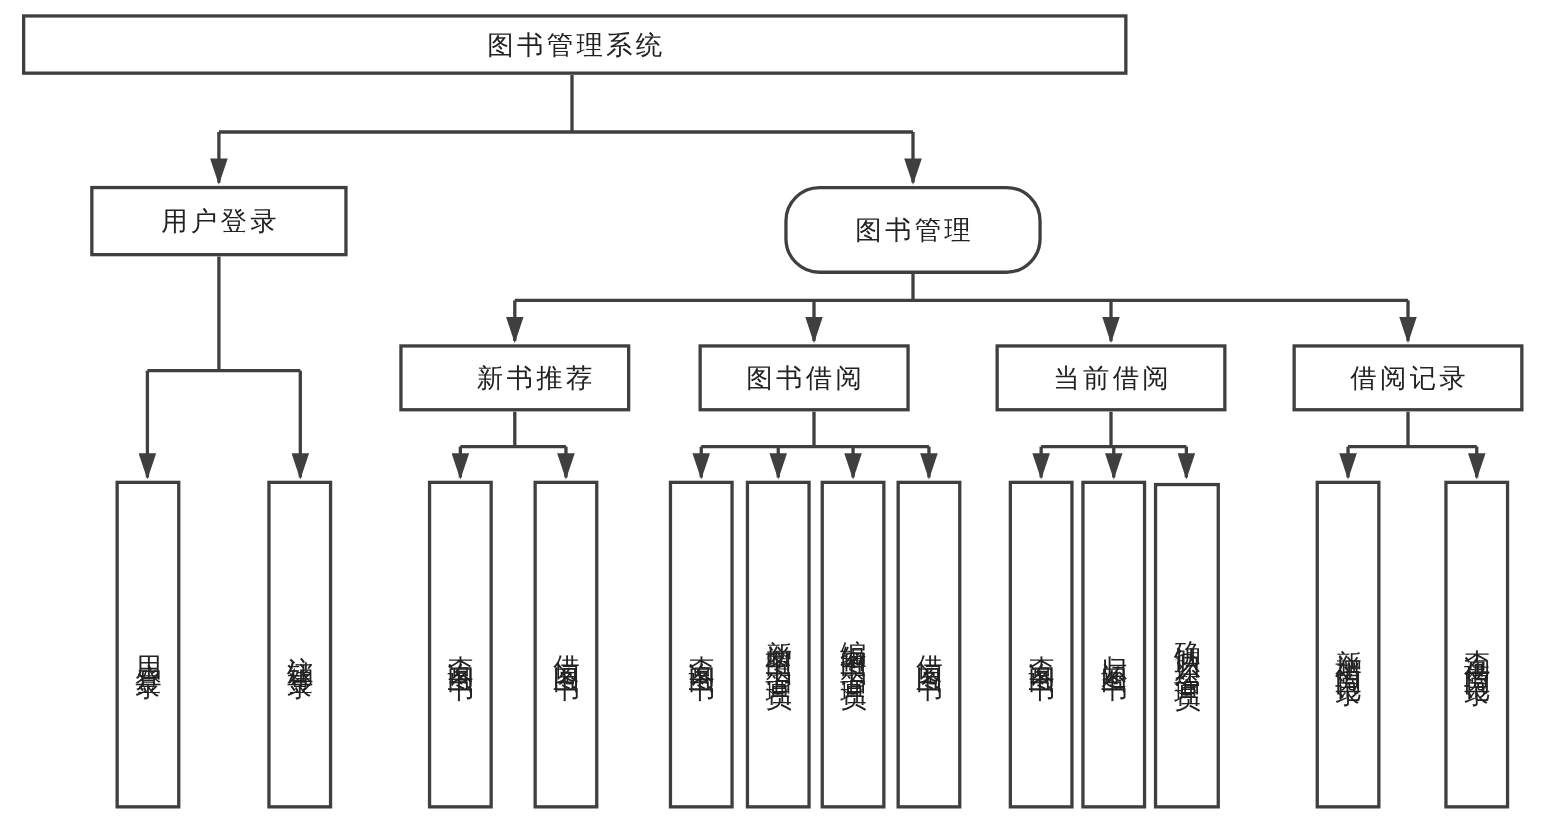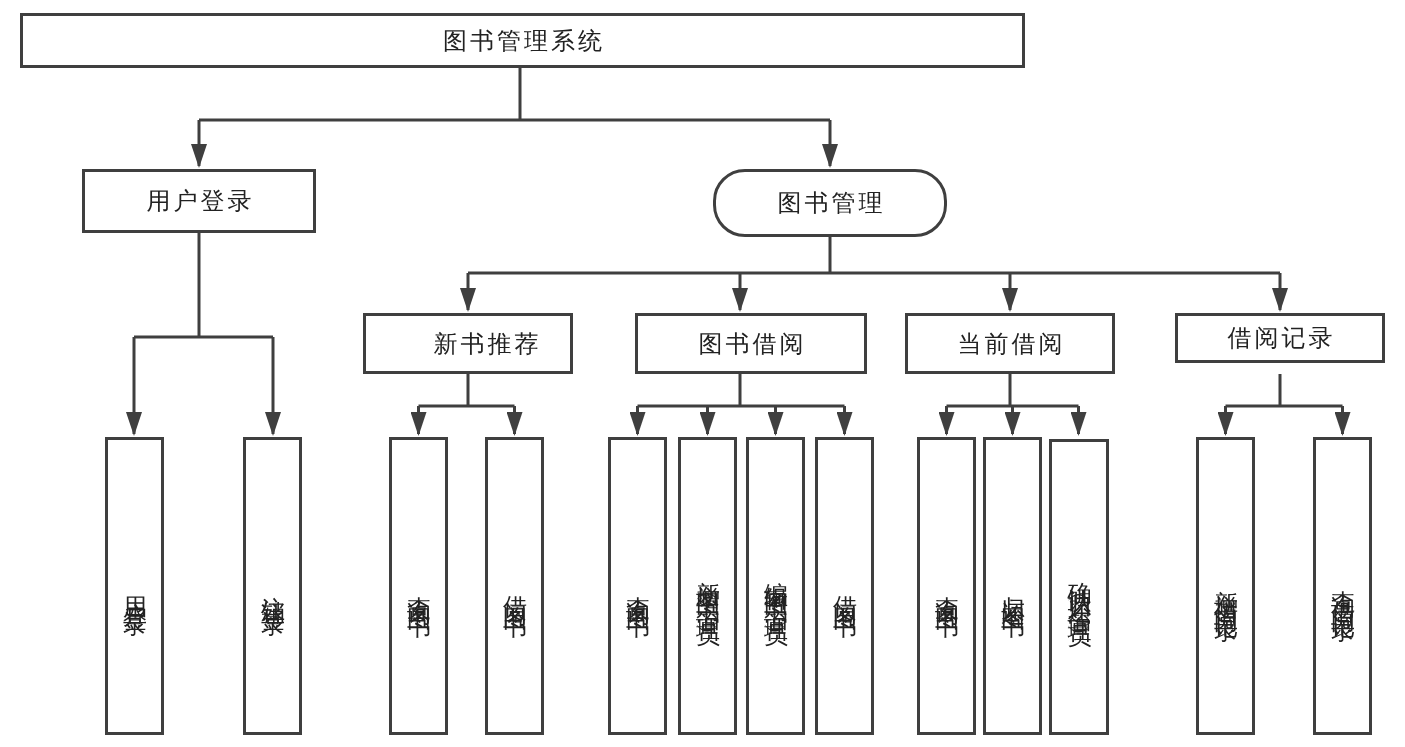--- a/index.html
+++ b/index.html
@@ -105,34 +105,34 @@
     </g>
   </svg>
 
   <div class="box" style="left:20px; top:13px; width:1005px; height:55px;">
     <span class="hlabel">图书管理系统</span>
   </div>
 
   <div class="box" style="left:82px; top:169px; width:234px; height:64px;">
     <span class="hlabel">用户登录</span>
   </div>
-  <div class="box" style="left:713px; top:169px; width:234px; height:68px;border-radius:32px;">
+  <div class="box" style="left:713px; top:169px; width:234px; height:80px;border-radius:32px;">
     <span class="hlabel">图书管理</span>
   </div>
 
   <div class="box" style="left:363px; top:313px; width:210px; height:61px;padding-left:36px;">
     <span class="hlabel">新书推荐</span>
   </div>
-  <div class="box" style="left:635px; top:313px; width:232px; height:61px;text-align:right;">
+  <div class="box" style="left:635px; top:313px; width:192px; height:61px;text-align:right;">
     <span class="hlabel">图书借阅</span>
   </div>
   <div class="box" style="left:905px; top:313px; width:210px; height:61px;">
     <span class="hlabel">当前借阅</span>
   </div>
-  <div class="box" style="left:1175px; top:313px; width:210px; height:50px;">
+  <div class="box" style="left:1175px; top:313px; width:210px; height:61px;">
     <span class="hlabel">借阅记录</span>
   </div>
 
   <div class="box" style="left:105px; top:437px; width:59px; height:298px;">
     <span class="vtext">用户登录</span>
   </div>
   <div class="box" style="left:243px; top:437px; width:59px; height:298px;">
     <span class="vtext">注销登录</span>
   </div>
 

